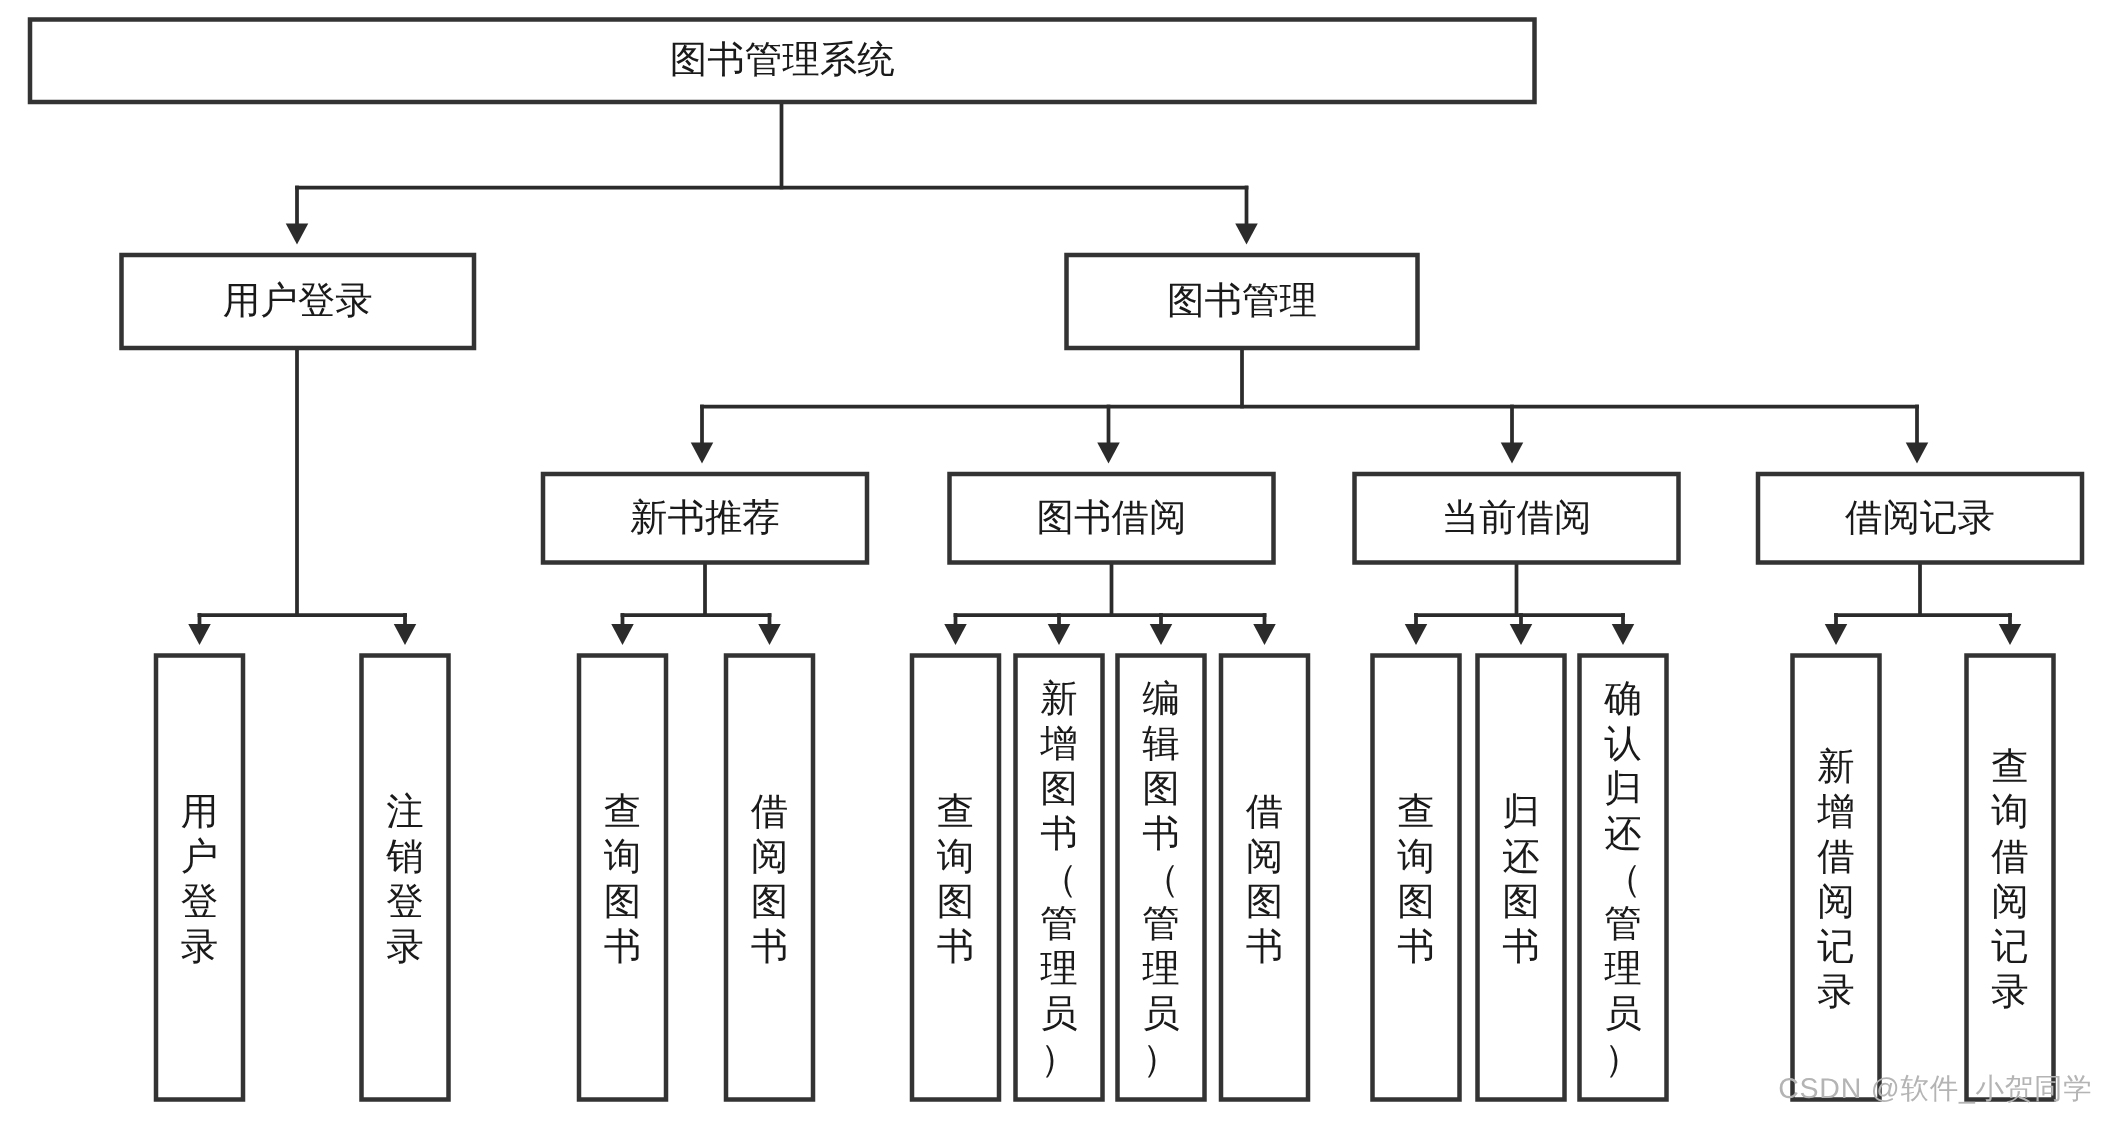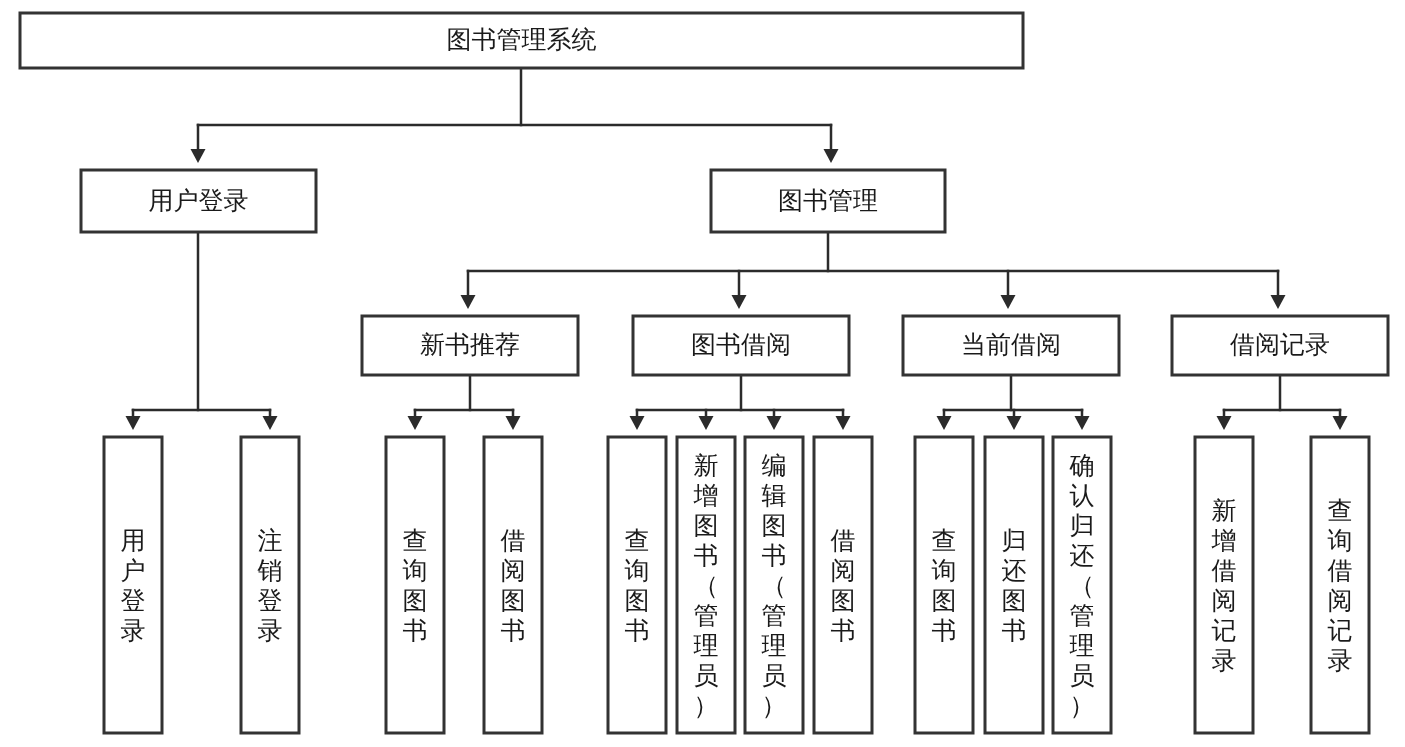--- a/index.html
+++ b/index.html
@@ -266,13 +266,14 @@
         <g>
           <rect x="1195" y="437" width="58" height="296" class="node-rect"></rect>
           <text x="1224" y="0" class="node-label label-v"><tspan x="1224" y="512">新</tspan><tspan x="1224" y="542">增</tspan><tspan x="1224" y="572">借</tspan><tspan x="1224" y="602">阅</tspan><tspan x="1224" y="632">记</tspan><tspan x="1224" y="662">录</tspan></text>
         </g>
         <g>
           <rect x="1311" y="437" width="58" height="296" class="node-rect"></rect>
           <text x="1340" y="0" class="node-label label-v"><tspan x="1340" y="512">查</tspan><tspan x="1340" y="542">询</tspan><tspan x="1340" y="572">借</tspan><tspan x="1340" y="602">阅</tspan><tspan x="1340" y="632">记</tspan><tspan x="1340" y="662">录</tspan></text>
         </g>
       </g>
   </svg>
+  <div class="watermark">CSDN @软件_小贺同学</div>
 </div>
 
 </body></html>

